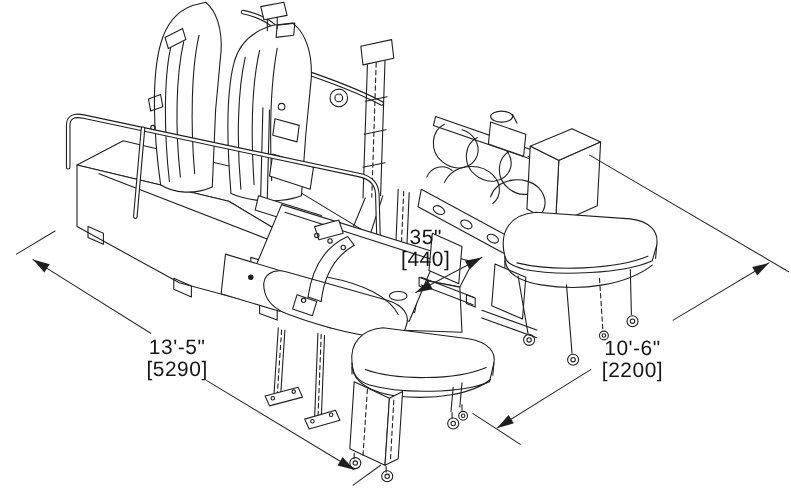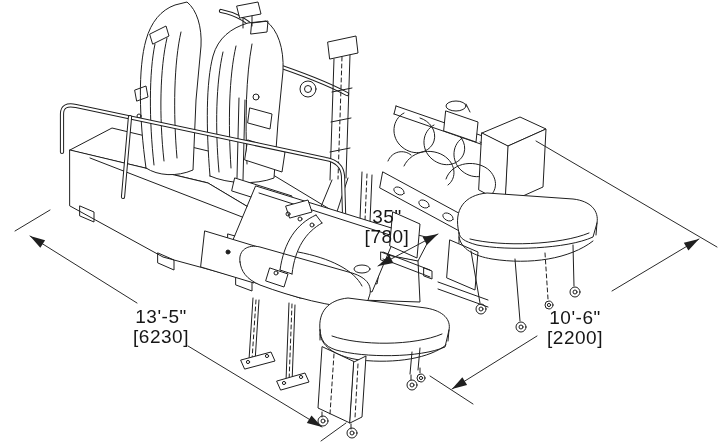--- a/index.html
+++ b/index.html
@@ -222,26 +222,26 @@
       <path d="M430,376 L473,404"></path>
     </g>
     <g>
       <line x1="378" y1="266" x2="438" y2="234" marker-start="url(#arw)" marker-end="url(#arw)"></line>
     </g>
   </g>
 </svg>
 
 <div class="dim-label" style="left:161px;top:327px;">
   <span>13'-5"</span>
-  <span>[6230]</span>
+  <span>[5290]</span>
 </div>
 
 <div class="dim-label" style="left:575px;top:328px;">
   <span>10'-6"</span>
   <span>[2200]</span>
 </div>
 
 <div class="dim-label" style="left:387px;top:227px;">
   <span>35"</span>
-  <span>[780]</span>
+  <span>[440]</span>
 </div>
 
 </div>
 
 </body></html>

